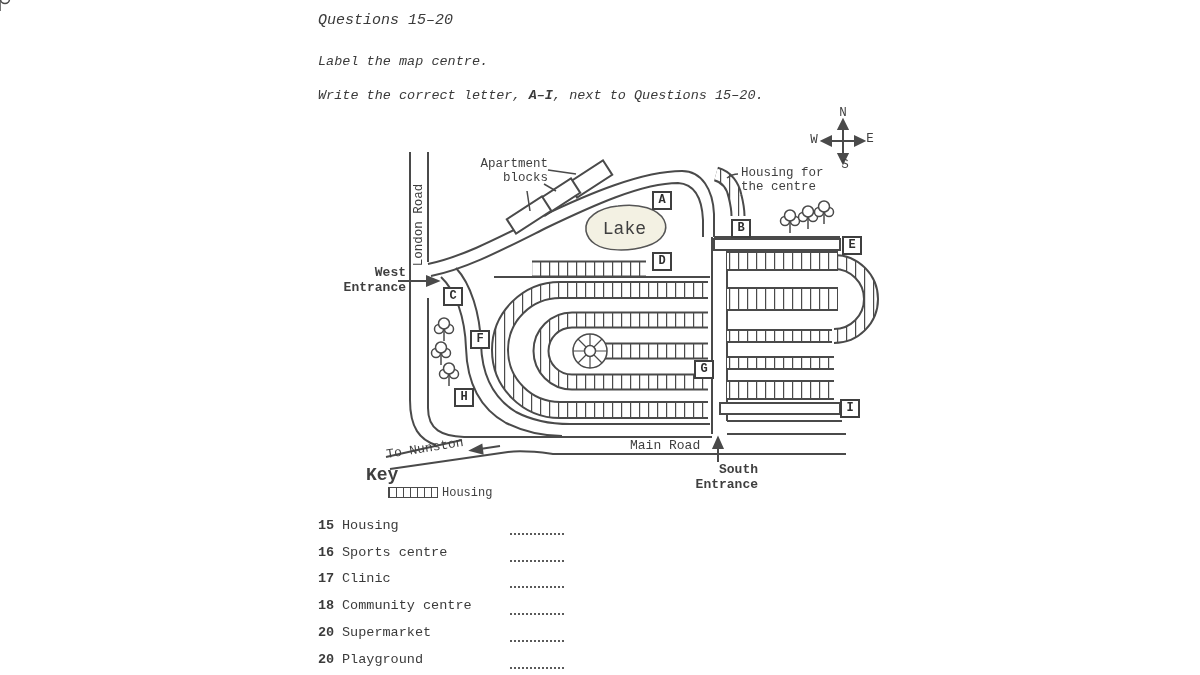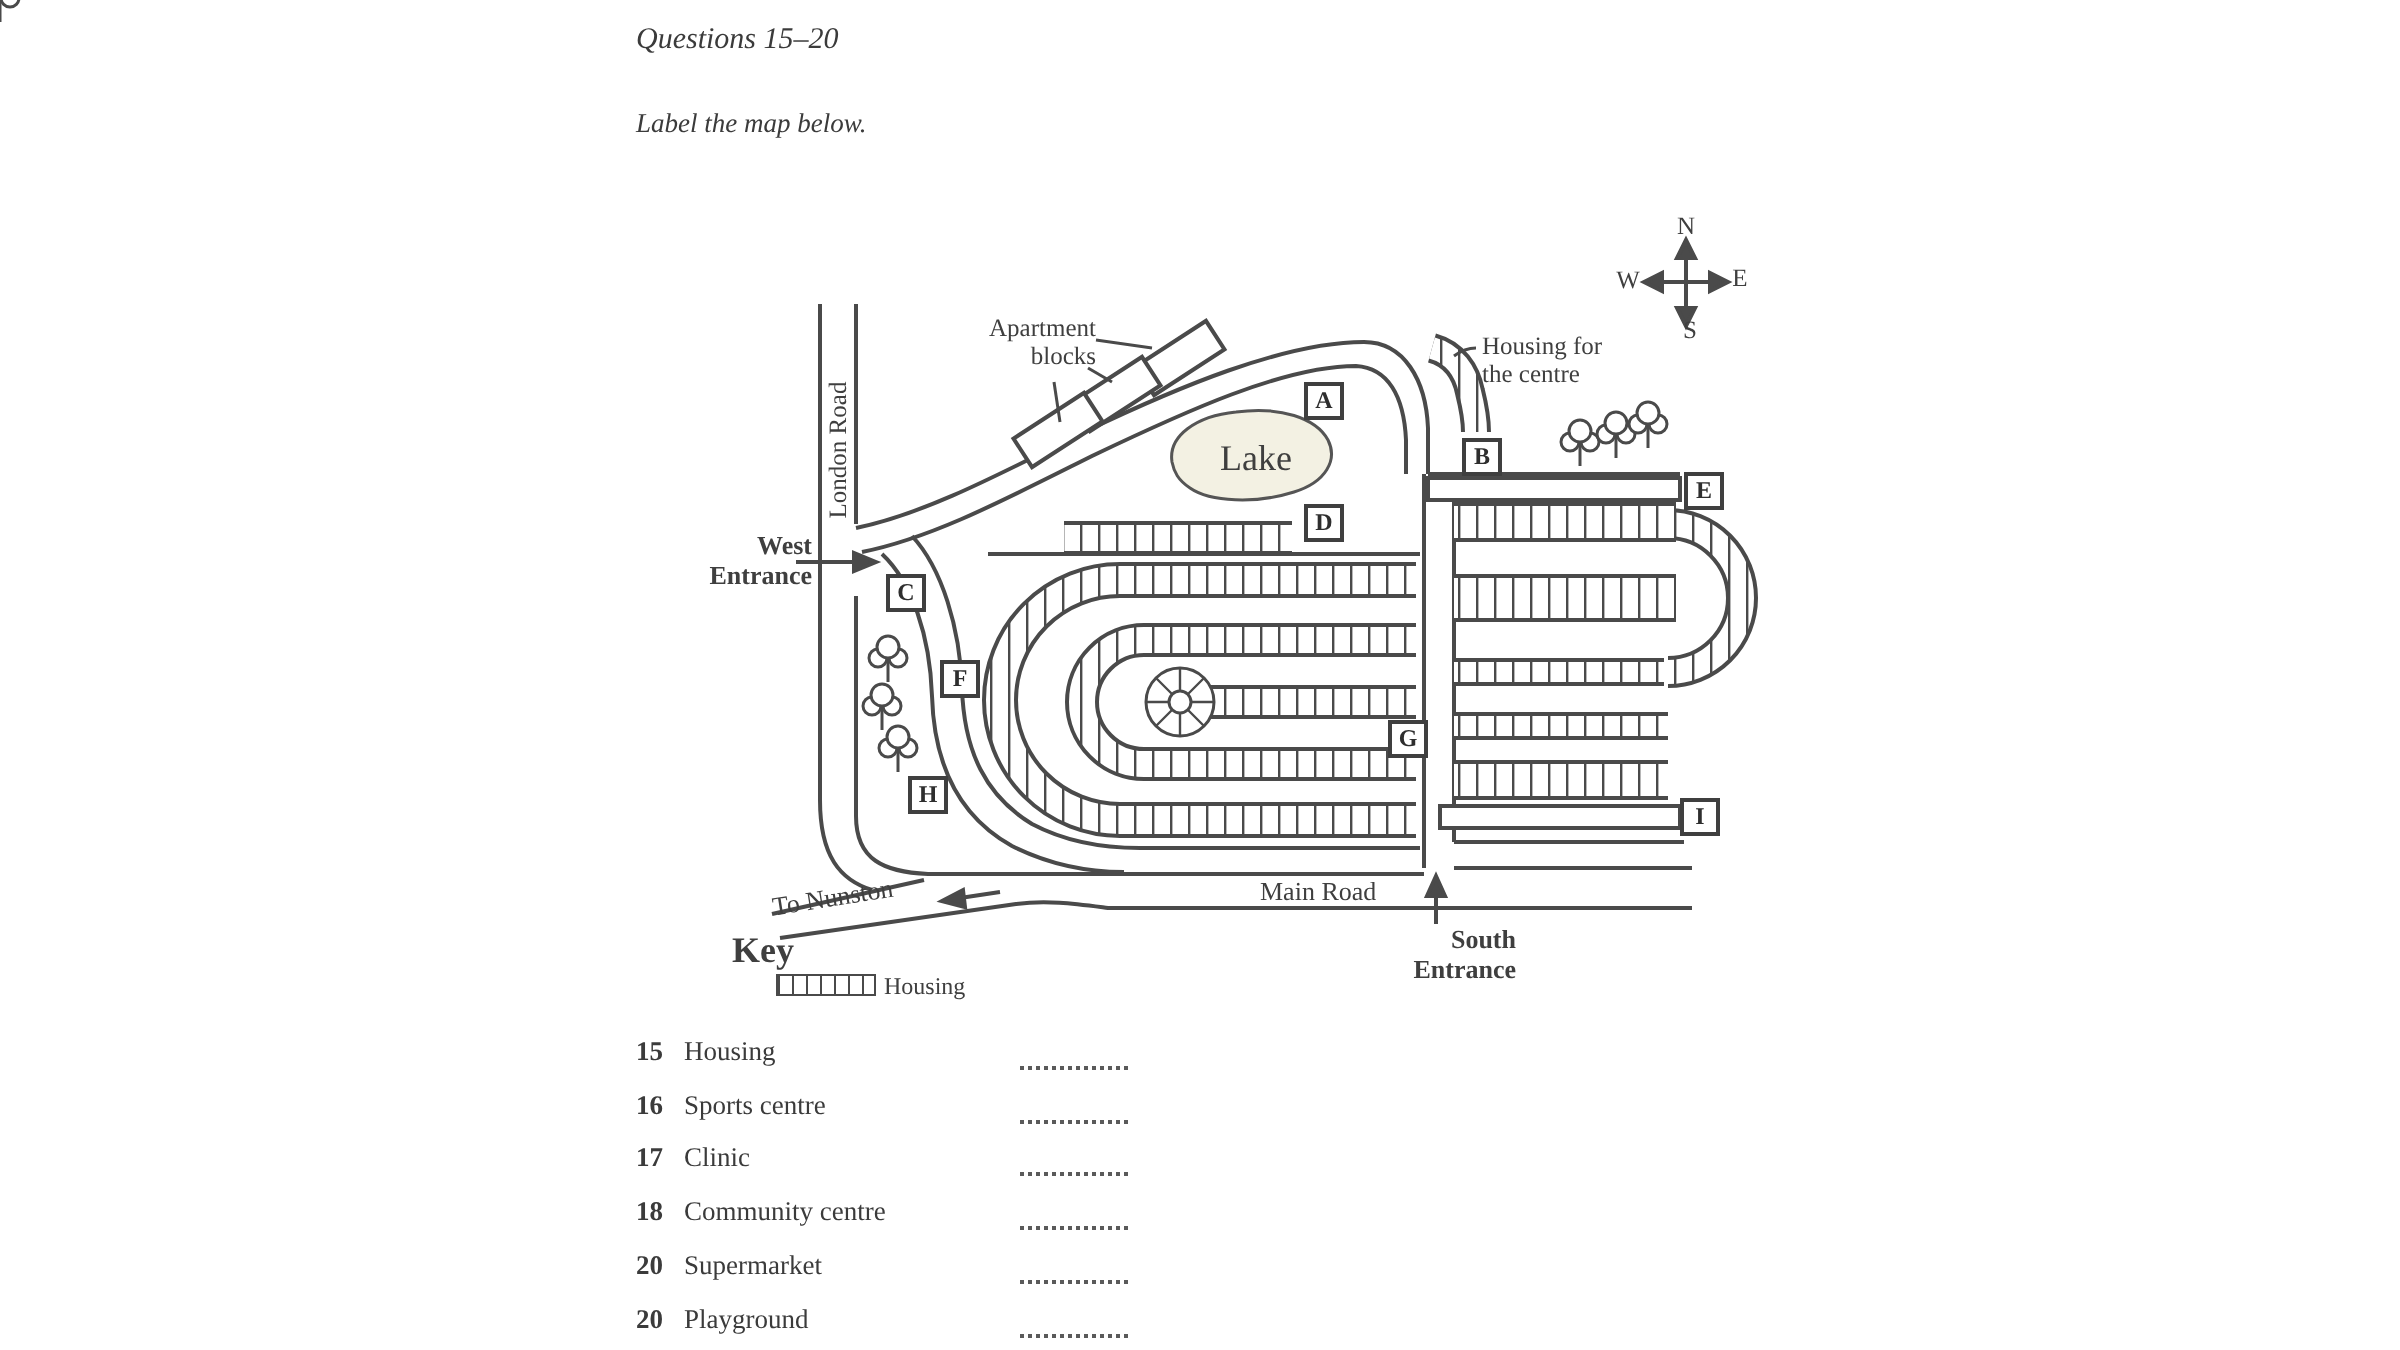--- a/index.html
+++ b/index.html
@@ -1,17 +1,17 @@
 <!DOCTYPE html>
 <html><head>
 <meta charset="utf-8">
 <style>
   html,body{margin:0;padding:0;background:#ffffff;}
   #stage{position:relative;width:1200px;height:675px;background:#fff;overflow:hidden;
-         font-family:Liberation Serif, serif;color:#3b3b3b;}
+         font-family:Liberation Mono, monospace;color:#3b3b3b;}
   #mapsvg{position:absolute;left:0;top:0;}
   .abs{position:absolute;}
   .lbl{font-size:12.5px;line-height:14px;color:#3f3f3f;white-space:nowrap;}
   .ctr{text-align:right;}
   .bold{font-weight:bold;}
   .marker{position:absolute;width:16px;height:15px;border:2px solid #3f3f3f;background:#fff;
           font-size:12px;font-weight:bold;text-align:center;line-height:15px;color:#2e2e2e;}
   .hdr{font-style:italic;font-size:15px;color:#3b3b3b;white-space:nowrap;}
   .qrow{position:absolute;left:318px;height:18px;font-size:13.5px;white-space:nowrap;}
   .qnum{display:inline-block;width:24px;font-weight:bold;}
@@ -154,21 +154,24 @@
         <path d="M829,141 H857 M843,128 V155" fill="none"></path>
         <polygon points="864,141 855,136.5 855,145.5"></polygon>
         <polygon points="822,141 831,136.5 831,145.5"></polygon>
         <polygon points="843,120 838.5,129 847.5,129"></polygon>
         <polygon points="843,163 838.5,154 847.5,154"></polygon>
       </g>
     </g>
   </svg>
 
   <div class="abs hdr" style="left:318px;top:12px;">Questions 15–20</div>
-  <div class="abs hdr" style="left:318px;top:54px;font-size:13.5px;">Label the map below.</div>
+  <div class="abs hdr" style="left:318px;top:54px;font-size:13.5px;">Label the map centre.</div>
+  <div class="abs hdr" style="left:318px;top:88px;font-size:13.5px;">
+    <span>Write the correct letter, </span><span class="bold">A–I</span><span>, next to Questions 15–20.</span>
+  </div>
 
   <div class="abs lbl" style="left:359px;top:218px;width:120px;text-align:center;transform:rotate(-90deg);">London Road</div>
 
   <div class="abs lbl ctr" style="left:468px;top:157px;width:80px;">
     <div>Apartment</div>
     <div>blocks</div>
   </div>
 
   <div class="abs lbl" style="left:741px;top:166px;">
     <div>Housing for</div>

